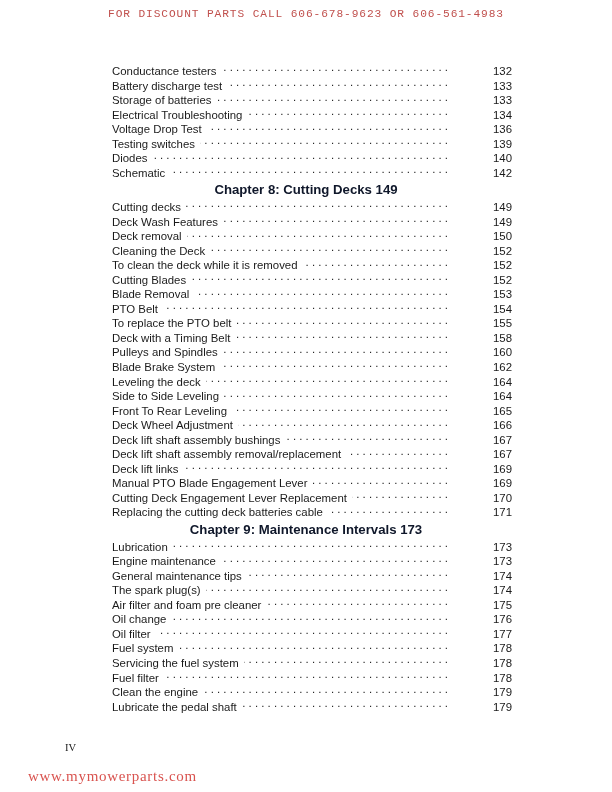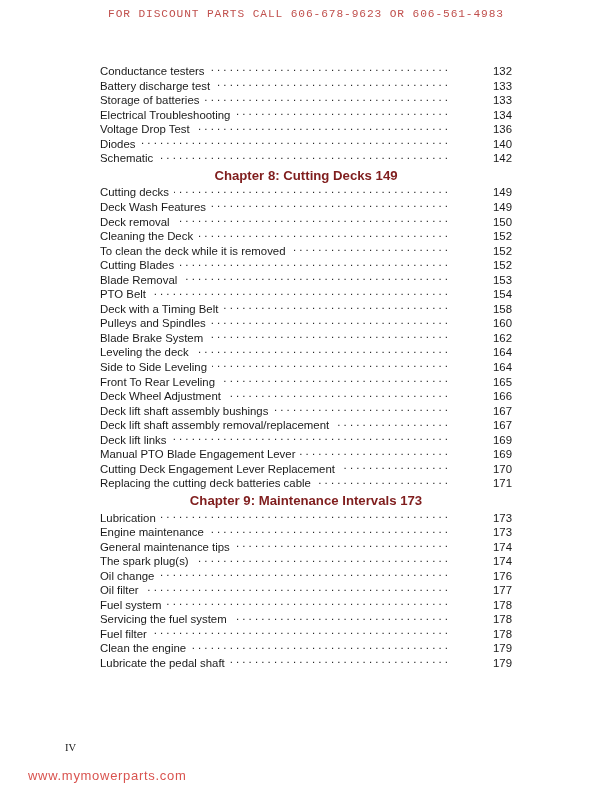--- a/index.html
+++ b/index.html
@@ -42,39 +42,40 @@
     position: absolute;
     top: 64px;
     left: 100px;
     width: 412px;
   }
 
   .chapter-heading {
     text-align: center;
     font-size: 13.2px;
     font-weight: bold;
-    color: #7f1d1d;
+    color: #0f172a;
     line-height: 14.6px;
     padding-top: 3px;
     padding-bottom: 2px;
     white-space: nowrap;
   }
 
   .toc-entry {
     display: flex;
     align-items: baseline;
     font-size: 11.4px;
     line-height: 14.55px;
     color: #1a1a1a;
     white-space: nowrap;
   }
 
   .toc-title {
     flex: 0 0 auto;
     padding-right: 4px;
+    margin-left: 12px;
   }
 
   .toc-leader {
     flex: 1 1 auto;
     overflow: hidden;
     height: 11px;
     position: relative;
     margin: 0 1px;
   }
   .toc-leader::before {
@@ -103,22 +104,22 @@
     top: 742px;
     font-family: "Liberation Serif", serif;
     font-size: 10.5px;
     color: #1a1a1a;
   }
 
   .site-url {
     position: absolute;
     left: 28px;
     top: 768px;
-    font-family: Liberation Sans, sans-serif;
-    font-size: 13px;
+    font-family: Liberation Serif, serif;
+    font-size: 15px;
     letter-spacing: 0.7px;
     color: #d9534f;
     white-space: nowrap;
   }
 </style>
 </head>
 <body>
 
 <div class="page">
 
@@ -144,20 +145,25 @@
         <span class="toc-title">Electrical Troubleshooting</span>
         <span class="toc-leader"></span>
         <span class="toc-page">134</span>
       </div>
       <div class="toc-entry">
         <span class="toc-title">Voltage Drop Test</span>
         <span class="toc-leader"></span>
         <span class="toc-page">136</span>
       </div>
       <div class="toc-entry">
+        <span class="toc-title">Testing switches</span>
+        <span class="toc-leader"></span>
+        <span class="toc-page">139</span>
+      </div>
+      <div class="toc-entry">
         <span class="toc-title">Diodes</span>
         <span class="toc-leader"></span>
         <span class="toc-page">140</span>
       </div>
       <div class="toc-entry">
         <span class="toc-title">Schematic</span>
         <span class="toc-leader"></span>
         <span class="toc-page">142</span>
       </div>
       <div class="chapter-heading">Chapter 8: Cutting Decks 149</div>
@@ -195,20 +201,25 @@
         <span class="toc-title">Blade Removal</span>
         <span class="toc-leader"></span>
         <span class="toc-page">153</span>
       </div>
       <div class="toc-entry">
         <span class="toc-title">PTO Belt</span>
         <span class="toc-leader"></span>
         <span class="toc-page">154</span>
       </div>
       <div class="toc-entry">
+        <span class="toc-title">To replace the PTO belt</span>
+        <span class="toc-leader"></span>
+        <span class="toc-page">155</span>
+      </div>
+      <div class="toc-entry">
         <span class="toc-title">Deck with a Timing Belt</span>
         <span class="toc-leader"></span>
         <span class="toc-page">158</span>
       </div>
       <div class="toc-entry">
         <span class="toc-title">Pulleys and Spindles</span>
         <span class="toc-leader"></span>
         <span class="toc-page">160</span>
       </div>
       <div class="toc-entry">
@@ -281,20 +292,25 @@
         <span class="toc-title">General maintenance tips</span>
         <span class="toc-leader"></span>
         <span class="toc-page">174</span>
       </div>
       <div class="toc-entry">
         <span class="toc-title">The spark plug(s)</span>
         <span class="toc-leader"></span>
         <span class="toc-page">174</span>
       </div>
       <div class="toc-entry">
+        <span class="toc-title">Air filter and foam pre cleaner</span>
+        <span class="toc-leader"></span>
+        <span class="toc-page">175</span>
+      </div>
+      <div class="toc-entry">
         <span class="toc-title">Oil change</span>
         <span class="toc-leader"></span>
         <span class="toc-page">176</span>
       </div>
       <div class="toc-entry">
         <span class="toc-title">Oil filter</span>
         <span class="toc-leader"></span>
         <span class="toc-page">177</span>
       </div>
       <div class="toc-entry">

